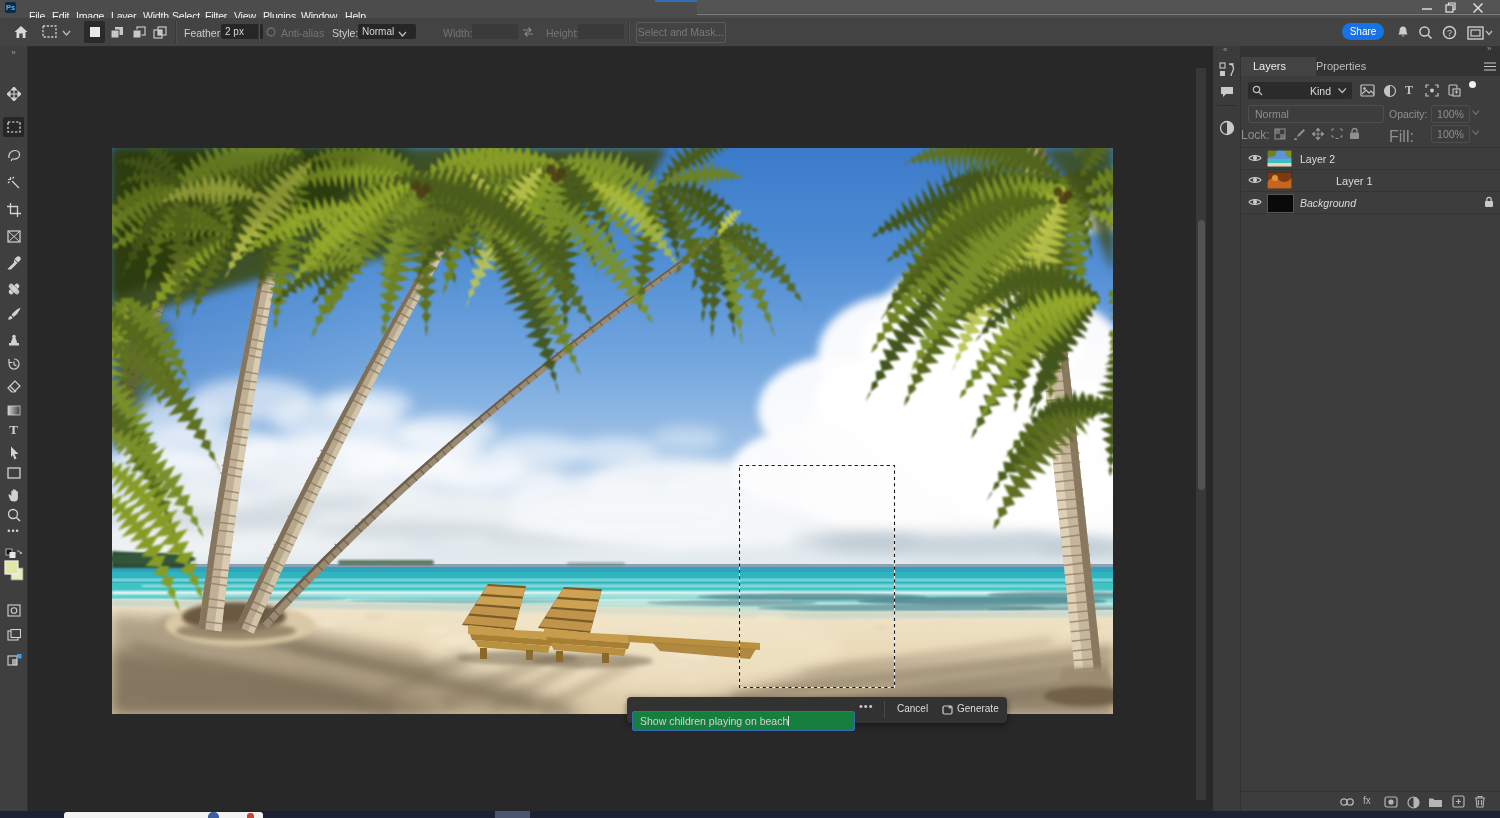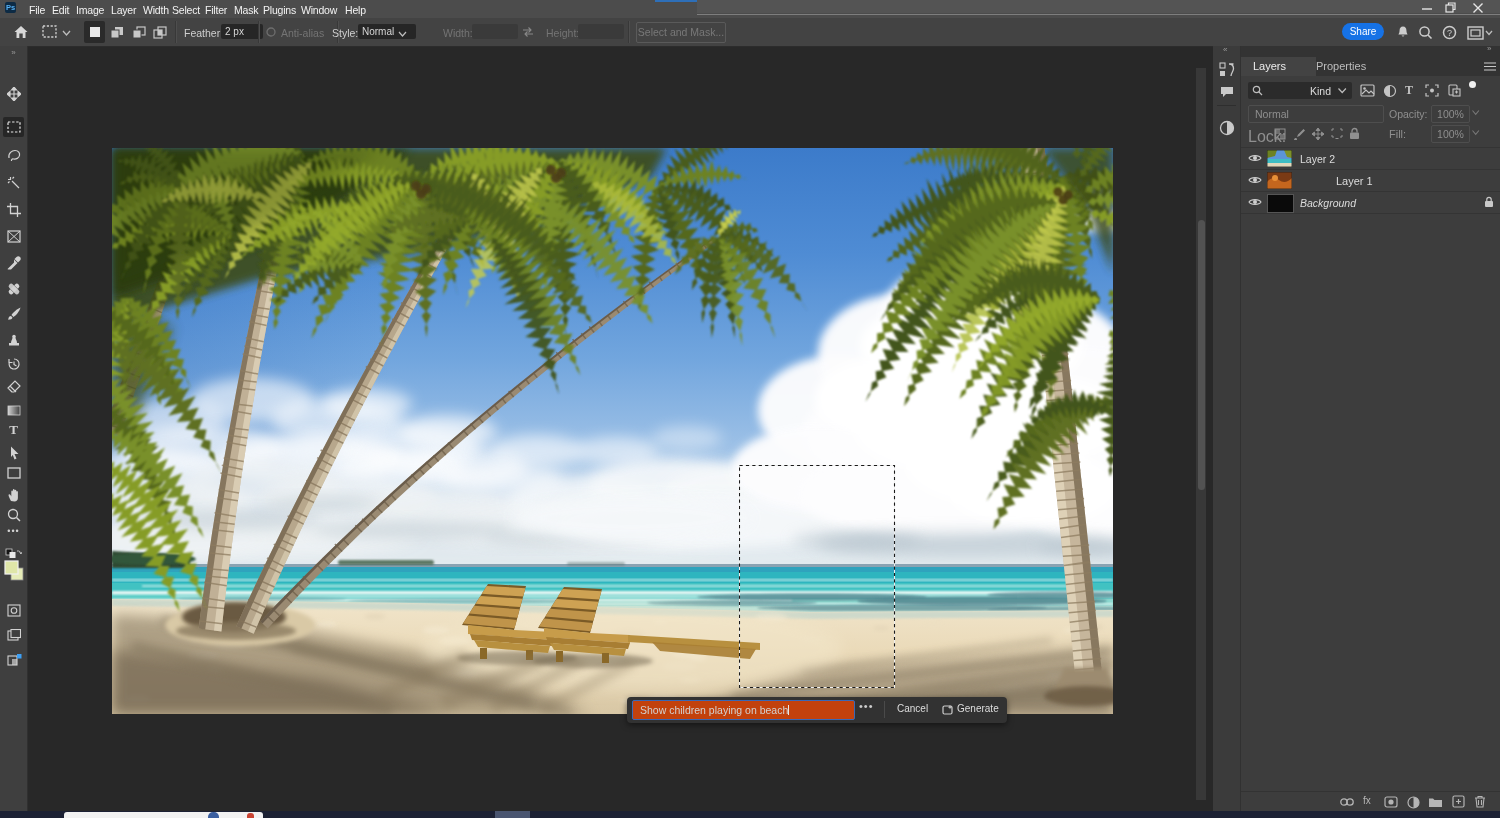--- a/index.html
+++ b/index.html
@@ -2,21 +2,21 @@
 <html><head>
 <meta charset="utf-8">
 <style>
 html,body{margin:0;padding:0;}
 body{width:1500px;height:818px;overflow:hidden;background:#282828;font-family:"Liberation Sans",sans-serif;-webkit-font-smoothing:antialiased;}
 #root{position:absolute;top:0;left:0;width:1500px;height:818px;}
 .abs{position:absolute;}
 
 #menubar{position:absolute;top:0;left:0;width:1500px;height:18px;background:#4c4c4c;}
 #menubar .menus{position:absolute;top:2px;left:29px;color:#f2f2f2;font-size:10.5px;letter-spacing:-0.2px;}
-#menubar .menus span{position:absolute;top:2px;white-space:nowrap;text-align:center;}
+#menubar .menus span{position:absolute;top:8px;white-space:nowrap;text-align:center;}
 #pslogo{position:absolute;top:2px;left:5px;width:11px;height:11px;background:#0d2b45;border-radius:2px;color:#55b1f5;font-size:7.5px;font-weight:bold;text-align:center;line-height:11px;}
 .winbtn{position:absolute;top:0;color:#e6e6e6;font-size:10px;}
 
 #optbar{position:absolute;top:18px;left:0;width:1500px;height:28px;background:#434343;border-bottom:1px solid #2c2c2c;}
 .optsep{position:absolute;top:3px;width:1px;height:22px;background:#4e4e4e;border-left:1px solid #383838;}
 .optlabel{position:absolute;font-size:10.5px;color:#cfcfcf;top:9px;}
 .optlabel.dis{color:#747474;}
 .optinput{position:absolute;top:6px;height:15px;background:#262626;border-radius:2px;font-size:10px;color:#d6d6d6;padding:0 4px;line-height:15px;}
 .optinput.dis{color:#6a6a6a;background:#3a3a3a;}
 
@@ -41,21 +41,21 @@
 <div id="menubar">
   <div id="pslogo">Ps</div>
   <div class="menus">
     <span style="left:0px">File</span>
     <span style="left:23px">Edit</span>
     <span style="left:47px">Image</span>
     <span style="left:82px">Layer</span>
     <span style="left:114px">Width</span>
     <span style="left:143px">Select</span>
     <span style="left:176px">Filter</span>
-    <span style="left:205px">Mask</span>
+    <span style="left:205px">View</span>
     <span style="left:234px">Plugins</span>
     <span style="left:272px">Window</span>
     <span style="left:316px">Help</span>
   </div>
   <div class="abs" style="left:697px;top:0;width:803px;height:13px;background:#545454"></div>
   <div class="abs" style="left:697px;top:13.5px;width:803px;height:1px;background:#7e7e7e"></div>
   <div class="abs" style="left:655px;top:0;width:42px;height:2px;background:#2e6fb8"></div>
   <div class="winbtn" style="left:1420px;top:0px;">
     <svg width="14" height="16">
           <line x1="2" y1="9" x2="12" y2="9" stroke="#e6e6e6" stroke-width="1.4"></line>
@@ -692,21 +692,21 @@
 <circle cx="951" cy="52" r="5" fill="#4a3c14" opacity="0.9"></circle>
 </g>
 </svg></div>
 
   <svg class="abs" style="left:711px;top:400px" width="157" height="224">
     <rect x="0.5" y="0.5" width="155" height="222" fill="none" stroke="#f0f0f0" stroke-width="1"></rect>
     <rect x="0.5" y="0.5" width="155" height="222" fill="none" stroke="#1a1a1a" stroke-width="1.1" stroke-dasharray="3.2 3.2"></rect>
   </svg>
 
   <div class="abs" style="left:599px;top:632px;width:380px;height:26px;background:#323232;border-radius:4px;box-shadow:0 2px 6px rgba(0,0,0,.5);">
-    <div class="abs" style="left:5px;top:3px;width:214px;height:18px;background:#c2410c;border:1.5px solid #3a68b5;border-radius:2px;color:#d2d2d2;font-size:10.5px;line-height:18px;padding-left:7px;">Show children playing on beach<span style="display:inline-block;width:1px;height:10px;background:#e8e8e8;vertical-align:-1px;"></span></div>
+    <div class="abs" style="left:5px;top:14px;width:214px;height:18px;background:#15803d;border:1.5px solid #3a68b5;border-radius:2px;color:#d2d2d2;font-size:10.5px;line-height:18px;padding-left:7px;">Show children playing on beach<span style="display:inline-block;width:1px;height:10px;background:#e8e8e8;vertical-align:-1px;"></span></div>
     <div class="abs" style="left:232px;top:3px;color:#cccccc;font-size:11px;letter-spacing:1px;">•••</div>
     <div class="abs" style="left:257px;top:4px;width:1px;height:17px;background:#4a4a4a;"></div>
     <div class="abs" style="left:270px;top:6px;color:#dddddd;font-size:10px;">Cancel</div>
     <svg class="abs" style="left:315px;top:7px" width="12" height="12">
           <rect x="1" y="2" width="9" height="8" rx="1.5" fill="none" stroke="#cdcdcd" stroke-width="1.2"></rect>
           <path d="M8 1 l0.6 1.6 L10.2 3.2 L8.6 3.8 L8 5.4 L7.4 3.8 L5.8 3.2 L7.4 2.6 Z" fill="#cdcdcd"></path>
         </svg>
     <div class="abs" style="left:330px;top:6px;color:#dddddd;font-size:10px;">Generate</div>
   </div>
 
@@ -774,39 +774,39 @@
   <circle class="abs"></circle>
   <div class="abs" style="left:228px;top:35px;width:7px;height:7px;border-radius:50%;background:#f0f0f0;"></div>
 
   <div class="abs" style="left:7px;top:59px;width:128px;height:16px;border:1px solid #4e4e4e;border-radius:2px;color:#8f8f8f;font-size:10.5px;line-height:16px;padding-left:6px;">Normal</div>
   <div class="abs" style="left:148px;top:62px;color:#8f8f8f;font-size:10.5px;">Opacity:</div>
   <div class="abs" style="left:190px;top:59px;width:37px;height:16px;border:1px solid #4e4e4e;border-radius:2px;color:#8f8f8f;font-size:10.5px;line-height:16px;text-align:center;">100%</div>
   <svg class="abs" style="left:231px;top:64px" width="8" height="6">
         <path d="M0.5 0.5 l3.2 3.8 l3.2 -3.8" fill="none" stroke="#777" stroke-width="1.1"></path>
       </svg>
 
-  <div class="abs" style="left:7px;top:82px;color:#8f8f8f;font-size:16px;">Lock:</div>
+  <div class="abs" style="left:0;top:82px;color:#8f8f8f;font-size:12px;">Lock:</div>
   <svg class="abs" style="left:33px;top:82px" width="12" height="12">
         <rect x="1" y="1" width="10" height="10" fill="none" stroke="#909090" stroke-width="1"></rect>
         <path d="M1 1 h5 v5 h-5 Z M6 6 h5 v5 h-5 Z" fill="#909090" opacity="0.6"></path>
       </svg>
   <svg class="abs" style="left:52px;top:82px" width="12" height="12">
         <path d="M10.5 1 L5 6.5 L4 9 L6.5 8 L12 2.5 Z M3 10 c-1 0 -2 0.5 -2 2 h3 c0 -1 0 -2 -1 -2 Z" fill="#909090"></path>
       </svg>
   <svg class="abs" style="left:71px;top:82px" width="12" height="12">
         <path d="M6 0 L6 12 M0 6 L12 6 M6 0 l-2 2.5 h4 Z M6 12 l-2 -2.5 h4 Z M0 6 l2.5 -2 v4 Z M12 6 l-2.5 -2 v4 Z" stroke="#909090" stroke-width="0.9" fill="#909090"></path>
       </svg>
   <svg class="abs" style="left:90px;top:82px" width="12" height="12">
         <path d="M3 1 H1 V3 M9 1 h2 v2 M1 7 v2 h2 M11 7 v2 h-2 M4.5 10.5 h3" fill="none" stroke="#909090" stroke-width="1"></path>
       </svg>
   <svg class="abs" style="left:108px;top:81px" width="11" height="13">
         <rect x="1" y="5.5" width="9" height="6.5" rx="1" fill="#909090"></rect>
         <path d="M3 5.5 V4 a2.5 2.5 0 0 1 5 0 V5.5" fill="none" stroke="#909090" stroke-width="1.3"></path>
       </svg>
-  <div class="abs" style="left:148px;top:82px;color:#8f8f8f;font-size:11px;">Fill:</div>
+  <div class="abs" style="left:148px;top:82px;color:#8f8f8f;font-size:16px;">Fill:</div>
   <div class="abs" style="left:190px;top:79px;width:37px;height:16px;border:1px solid #4e4e4e;border-radius:2px;color:#8f8f8f;font-size:10.5px;line-height:16px;text-align:center;">100%</div>
   <svg class="abs" style="left:231px;top:84px" width="8" height="6">
         <path d="M0.5 0.5 l3.2 3.8 l3.2 -3.8" fill="none" stroke="#777" stroke-width="1.1"></path>
       </svg>
 
   <div class="abs" style="left:0;top:101px;width:259px;height:1px;background:#343434;"></div>
   <div class="abs" style="left:0;top:123px;width:259px;height:1px;background:#343434;"></div>
   <div class="abs" style="left:0;top:145px;width:259px;height:1px;background:#343434;"></div>
   <div class="abs" style="left:0;top:167px;width:259px;height:1px;background:#343434;"></div>
 

